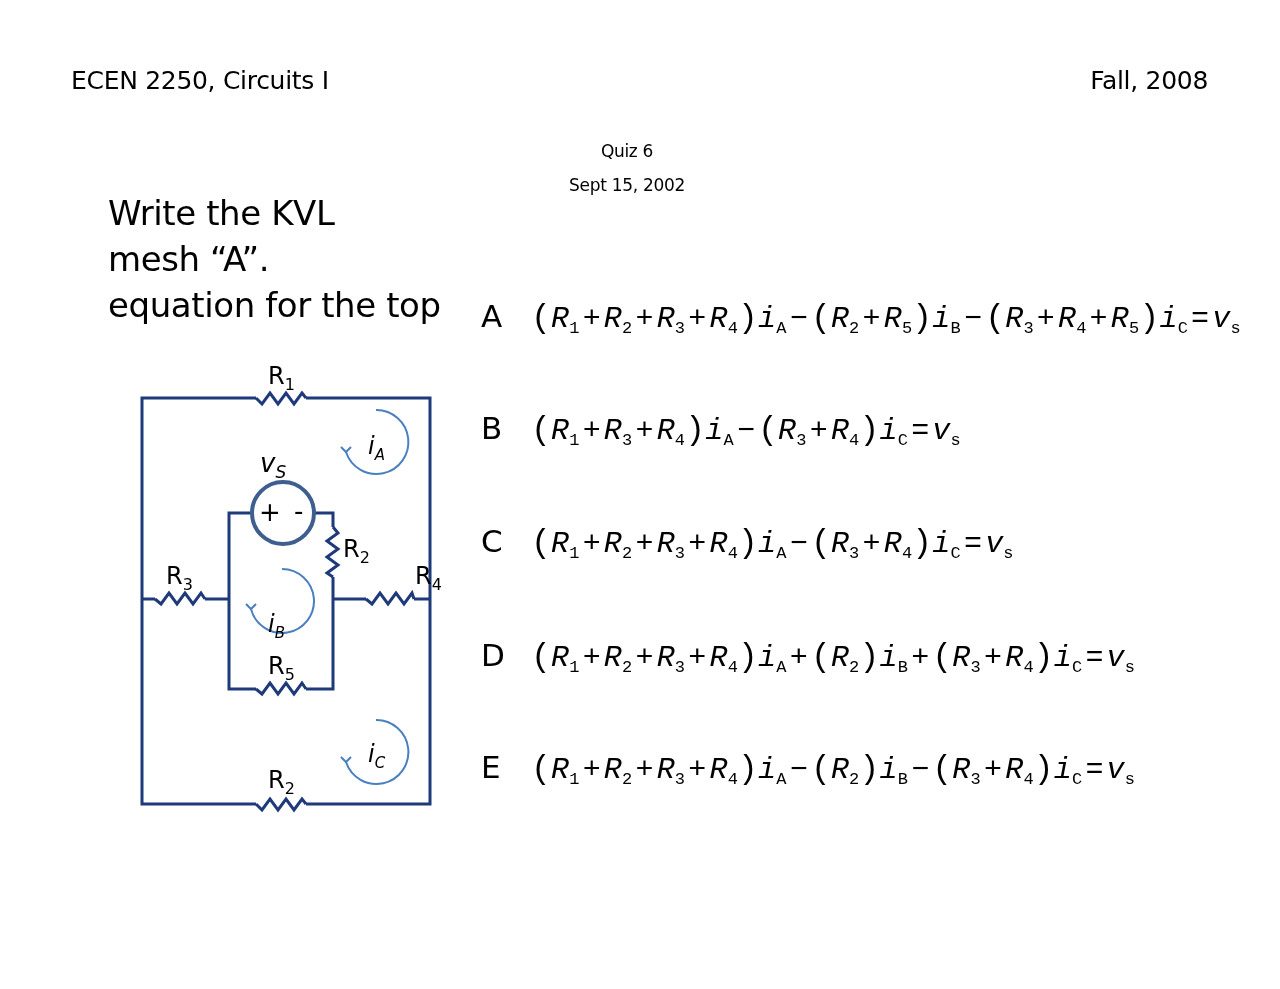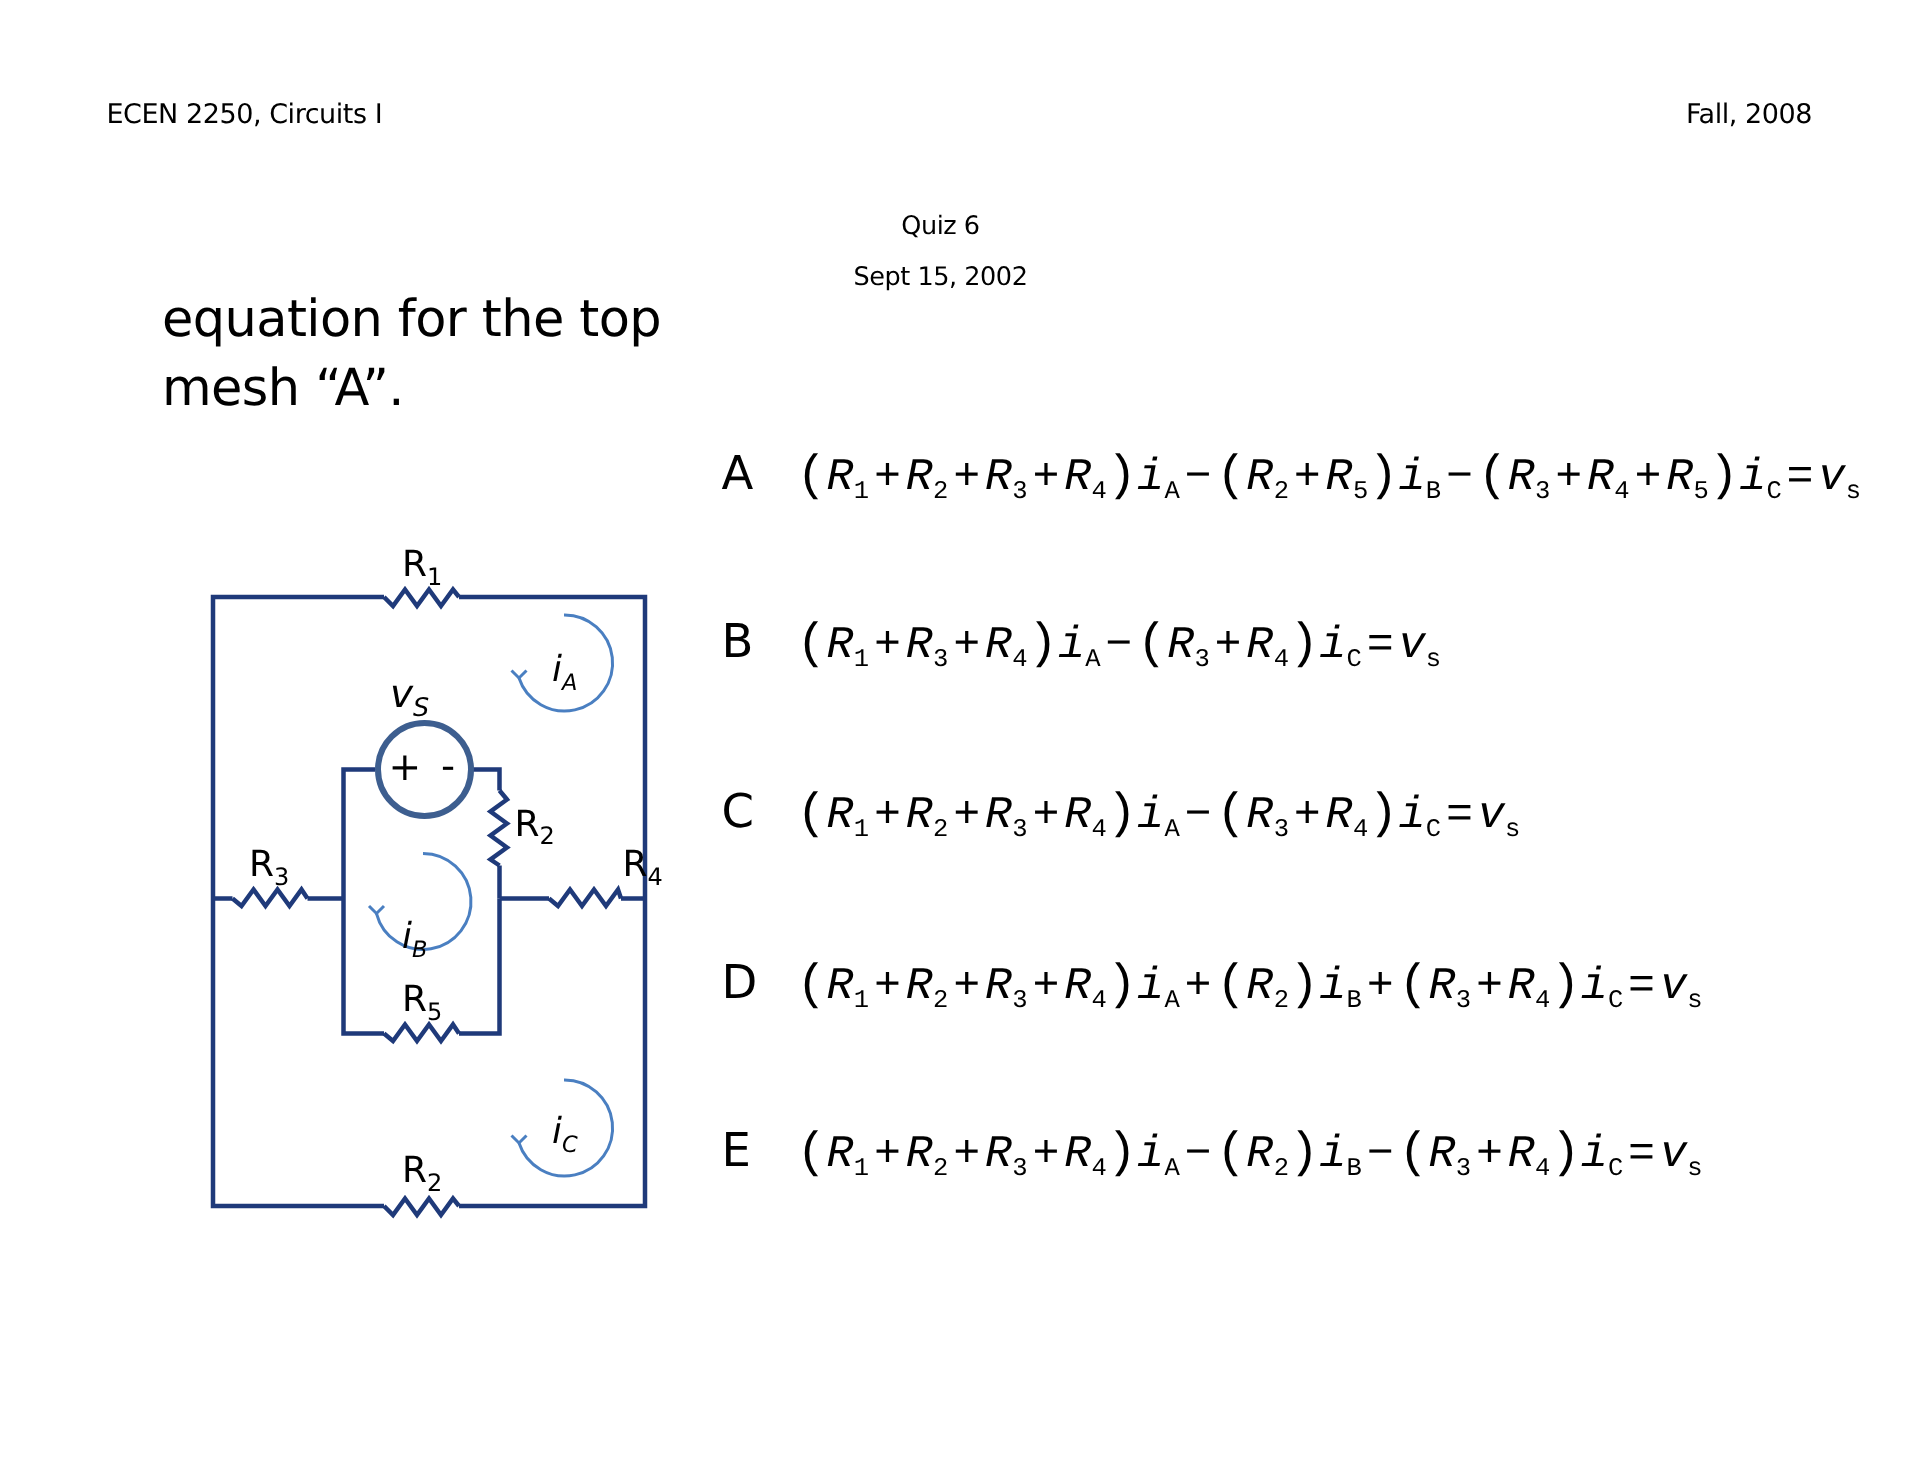--- a/index.html
+++ b/index.html
@@ -1,17 +1,17 @@
 <!DOCTYPE html>
 <html><head>
   <meta charset="utf-8">
   <style>
     html, body { margin: 0; padding: 0; background: #ffffff; }
     body { width: 1280px; height: 989px; position: relative; overflow: hidden; font-family: "DejaVu Sans", sans-serif; color: #000; }
-    .hdr { position: absolute; top: 66px; font-size: 18px; letter-spacing: -0.3px; }
+    .hdr { position: absolute; top: 66px; font-size: 25px; letter-spacing: -0.3px; }
     .hdr-left { left: 71px; }
     .hdr-right { right: 72px; }
     .quiz { position: absolute; left: 0; width: 1254px; top: 134px; text-align: center; font-size: 17px; line-height: 34px; letter-spacing: -0.3px; }
     .prompt { position: absolute; left: 108px; top: 190px; font-size: 34px; line-height: 46px; letter-spacing: -0.4px; width: 360px; }
     .circuit { position: absolute; left: 0; top: 0; }
     .opt { position: absolute; left: 481px; display: flex; align-items: baseline; }
     .opt-letter { font-family: "DejaVu Sans", sans-serif; font-size: 31px; width: 50px; }
     .eq { font-family: Liberation Mono, monospace; font-style: italic; font-size: 30px; white-space: nowrap; letter-spacing: 0.2px; }
     .eq sub { font-style: normal; font-size: 17px; vertical-align: -6px; line-height: 0; }
     .eq .op { font-style: normal; padding: 0 3px; }
@@ -23,22 +23,23 @@
 
 <div class="hdr hdr-left">ECEN 2250, Circuits I</div>
 <div class="hdr hdr-right">Fall, 2008</div>
 
 <div class="quiz">
   <div>Quiz 6</div>
   <div>Sept 15, 2002</div>
 </div>
 
 <div class="prompt">
+  <div>Write the KVL</div>
+  <div>mesh “A”.</div>
   <div>equation for the top</div>
-  <div>mesh “A”.</div>
 </div>
 
 <svg class="circuit" width="1280" height="989" xmlns="http://www.w3.org/2000/svg">
   <g fill="none" stroke="#1f3a7a" stroke-width="3" stroke-linejoin="miter">
 
     <path d="M256 398 H142 V804 H256 M306 398 H430 V804 H306"></path>
     <polyline points="256,398 262,404 270,393 278,404 286,393 294,404 302,393 306,398"></polyline>
     <polyline points="256,804 262,810 270,799 278,810 286,799 294,810 302,799 306,804"></polyline>
 
     <path d="M142 599 H155 M205 599 H229"></path>

